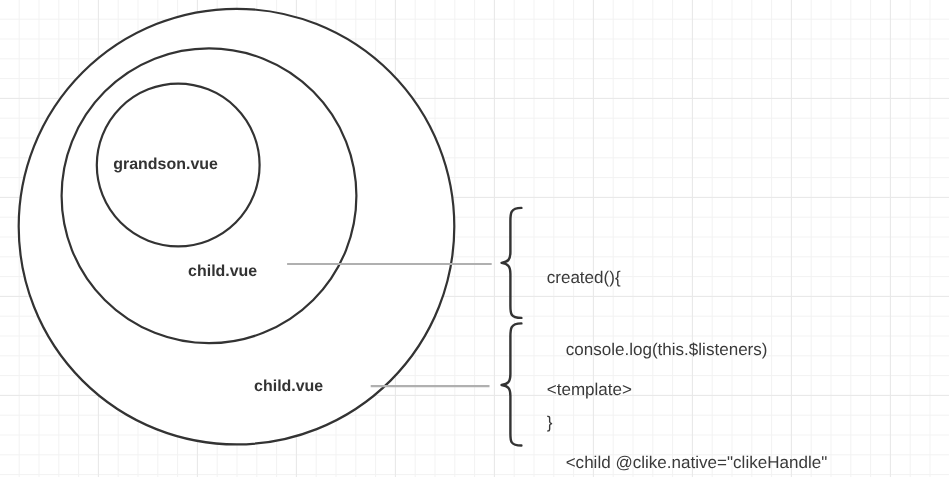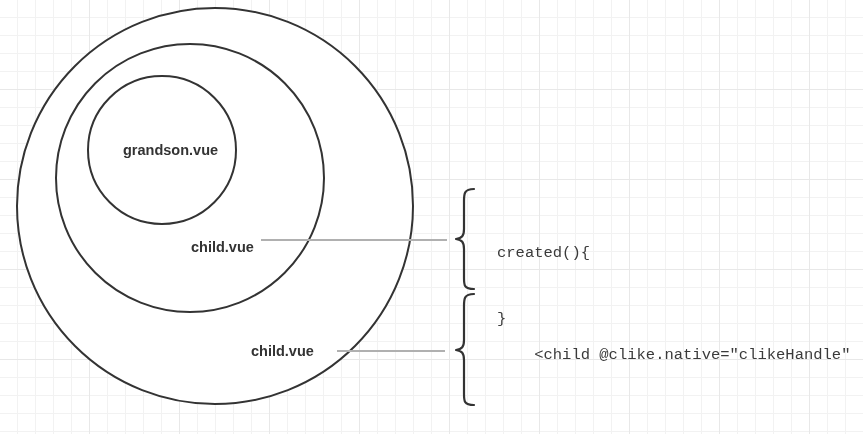--- a/index.html
+++ b/index.html
@@ -59,42 +59,40 @@
   }
 
   .circle-label {
     position: absolute;
     font-family: "Liberation Sans", sans-serif;
     font-size: 14.5px;
     font-weight: bold;
     color: #333333;
     white-space: nowrap;
     line-height: 1;
-    margin-left: 20px;
   }
 
   #label-grandson { left: 103px; top: 143px; }
   #label-child    { left: 171px; top: 240px; }
   #label-parent   { left: 231px; top: 344px; }
 
   .code-block {
     position: absolute;
     font-family: "Liberation Sans", sans-serif;
     font-size: 15.5px;
     color: #3a3a3a;
     white-space: pre;
     line-height: 1.42;
   }
 
   #code-block-listeners { left: 497px; top: 198px; }
   #code-block-template  { left: 497px; top: 300px; }
 
   .code-line {
     display: block;
-    font-family: Liberation Mono, monospace;
   }
 </style>
 </head>
 <body>
 
 <div id="canvas">
 
   <svg id="diagram-svg" viewBox="0 0 863 434">
 
     <circle class="circle-shape" cx="215" cy="206" r="198"></circle>
@@ -126,22 +124,24 @@
   </svg>
 
   <div class="circle-label" id="label-grandson">grandson.vue</div>
 
   <div class="circle-label" id="label-child">child.vue</div>
 
   <div class="circle-label" id="label-parent">child.vue</div>
 
   <div class="code-block" id="code-block-listeners">
     <span class="code-line">created(){</span>
+    <span class="code-line">    console.log(this.$listeners)</span>
     <span class="code-line">}</span>
   </div>
 
   <div class="code-block" id="code-block-template">
+    <span class="code-line">&lt;template&gt;</span>
     <span class="code-line">    &lt;child @clike.native="clikeHandle"</span>
     
     
   </div>
 
 </div>
 
 </body></html>

